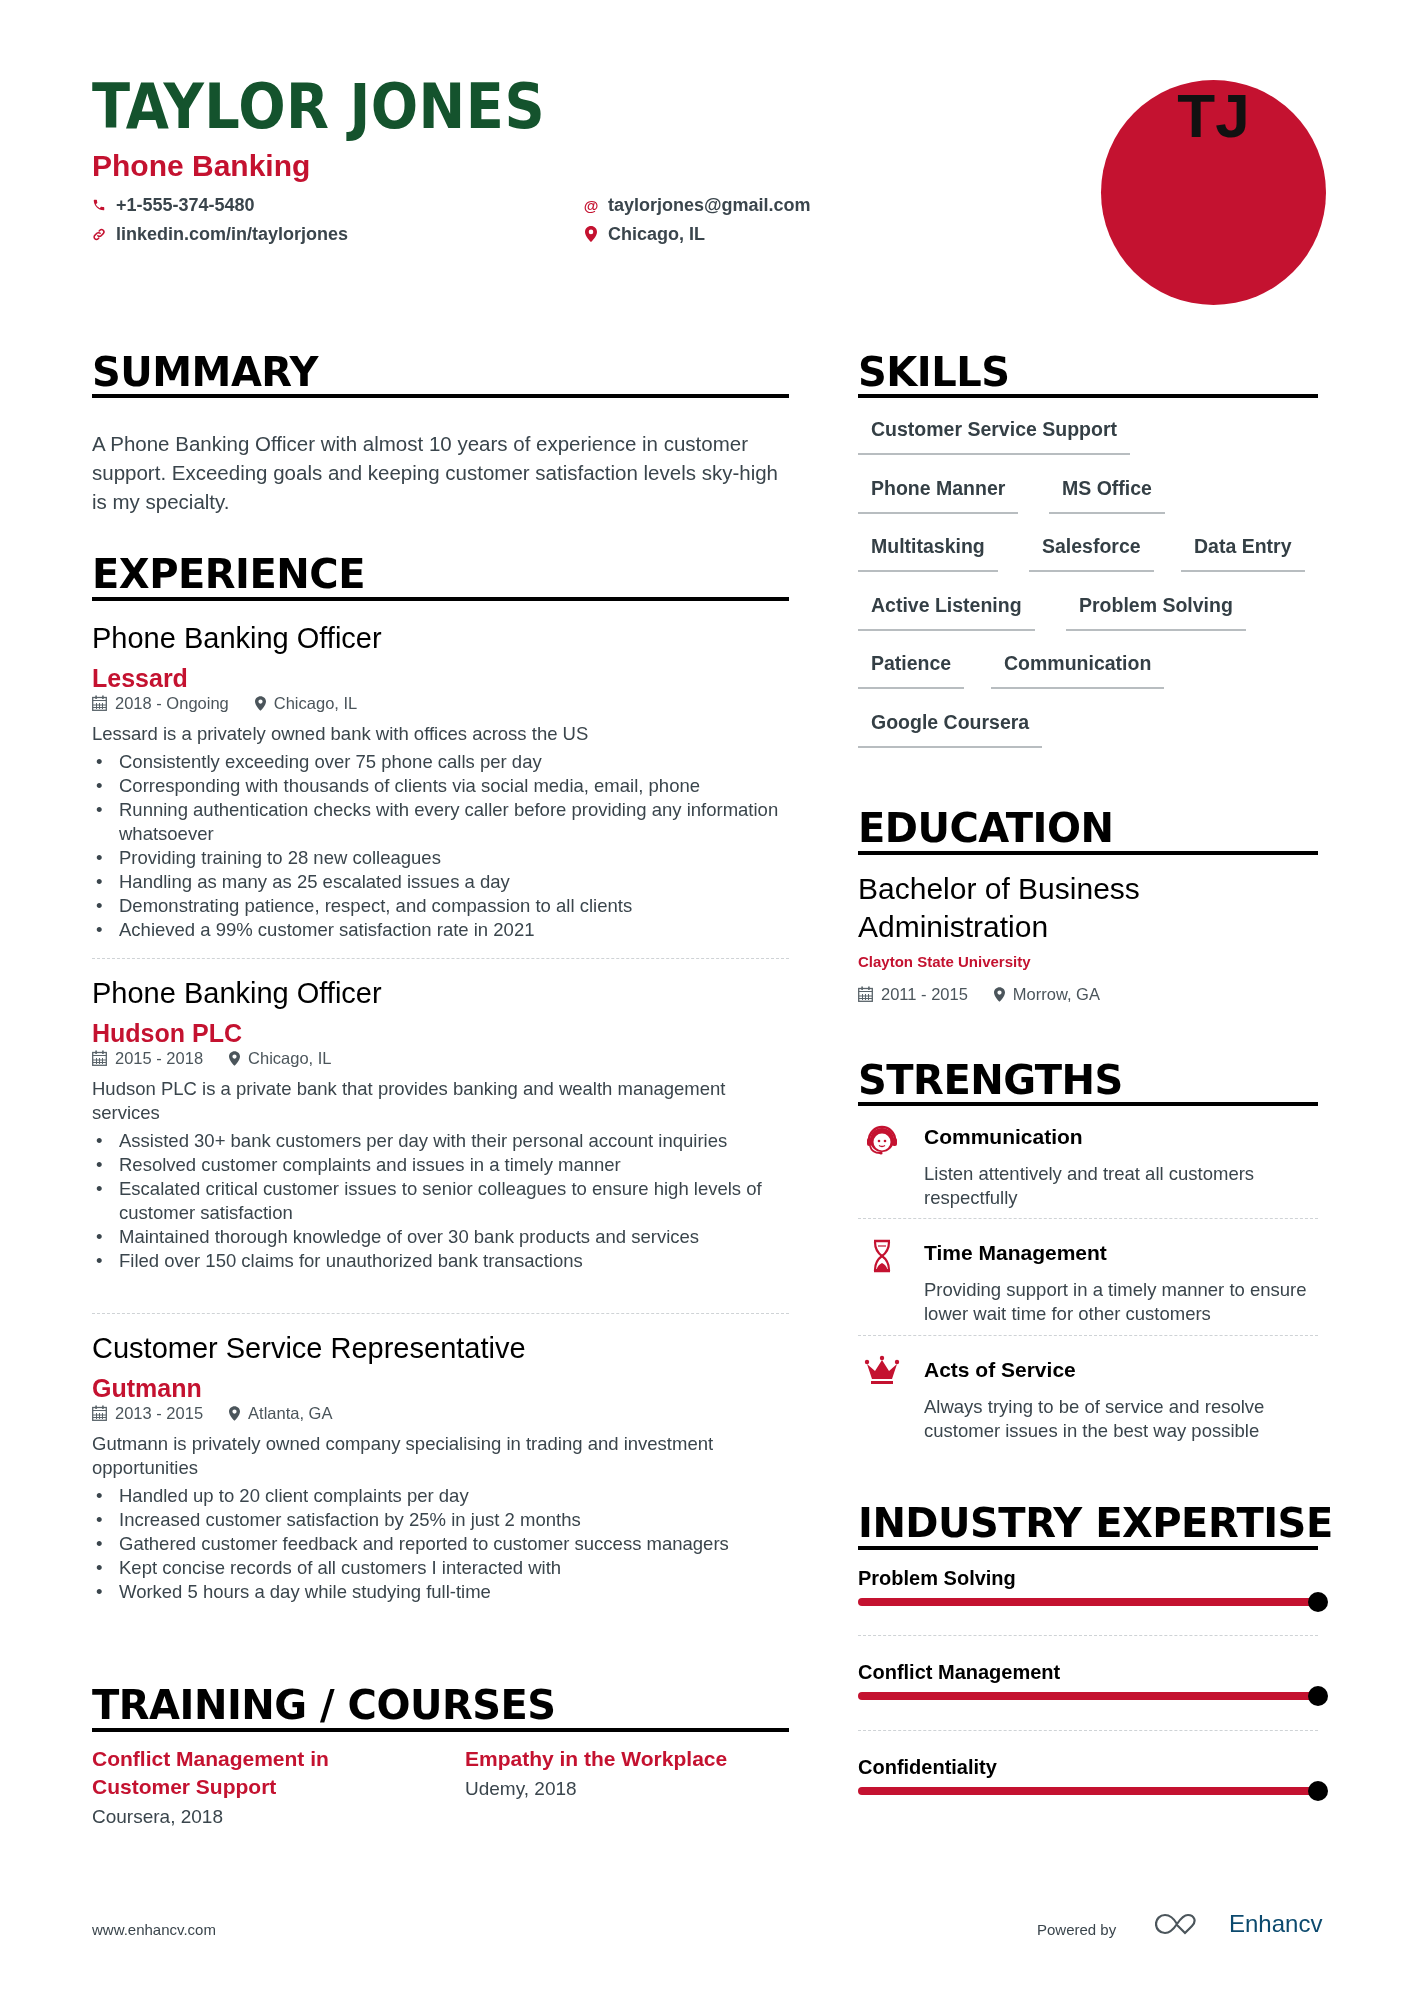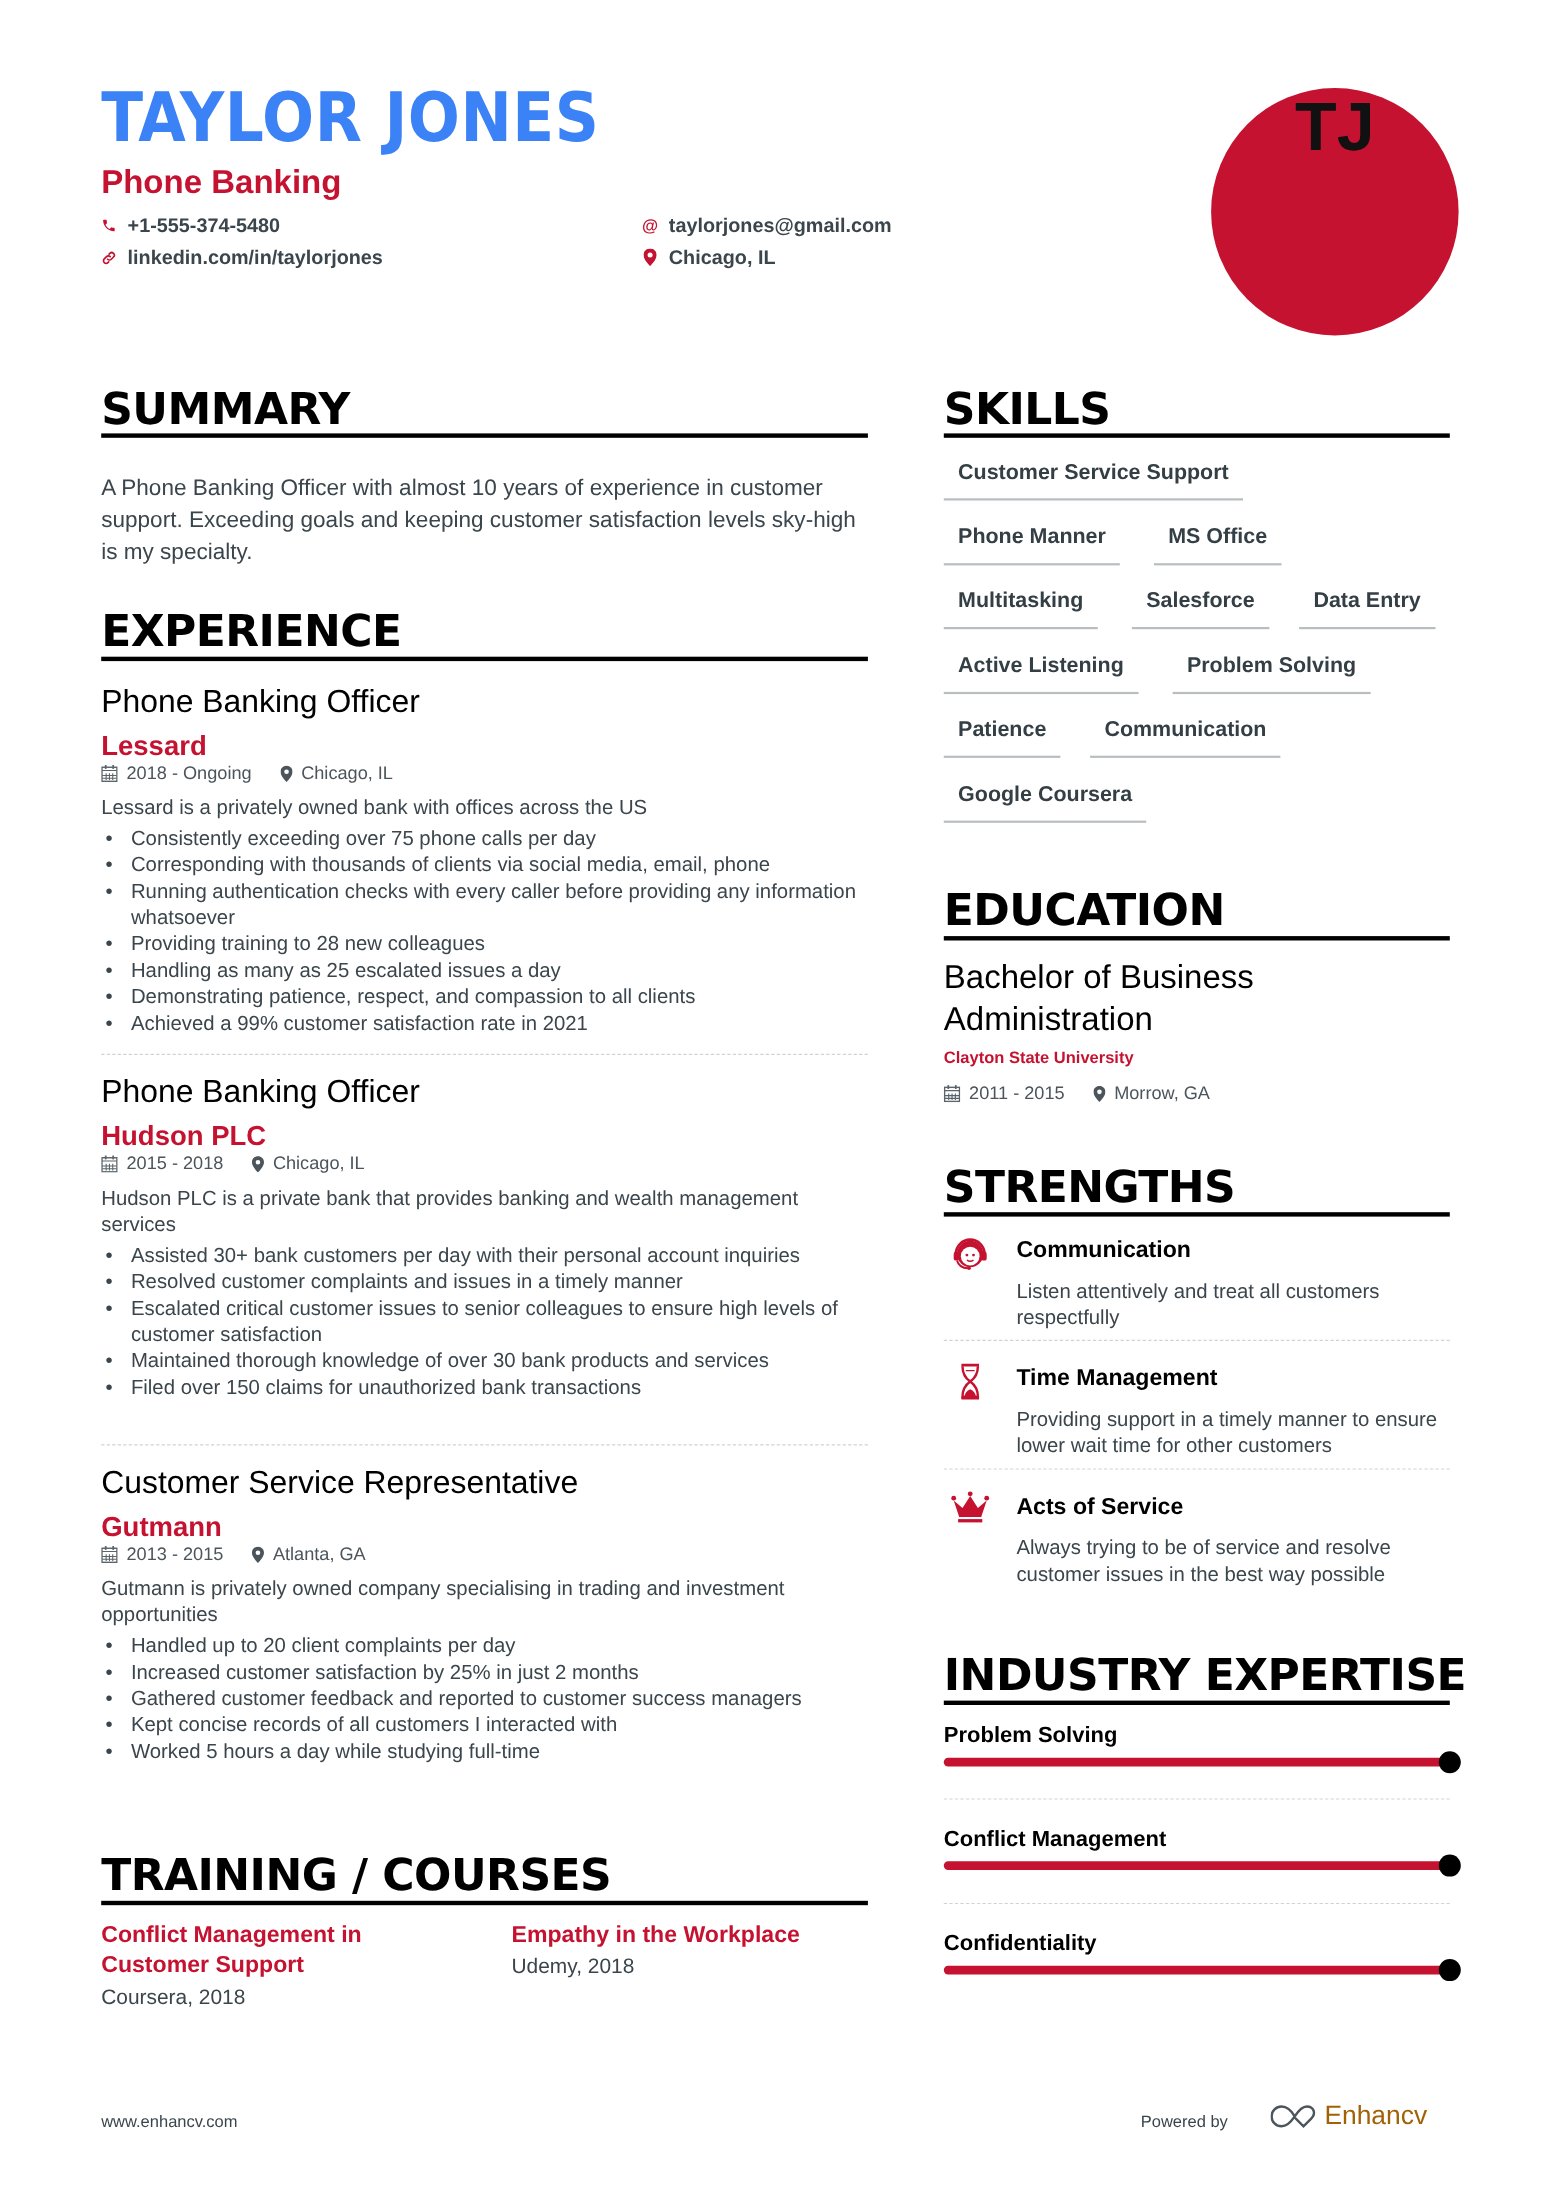--- a/index.html
+++ b/index.html
@@ -2,21 +2,21 @@
 <html><head>
 <meta charset="utf-8">
 <style>
   * { box-sizing: border-box; margin: 0; padding: 0; }
   html, body { width: 1410px; height: 1995px; background: #ffffff; }
   body { position: relative; font-family: "Liberation Sans", sans-serif; color: #2e3a40; overflow: hidden; }
 
   .abs { position: absolute; }
 
   
-  .name { left: 92px; top: 76px; font-size: 62px; font-weight: 700; color: #3b82f6; letter-spacing: 0.5px; line-height: 1; font-family: "DejaVu Sans", sans-serif; font-stretch: condensed; }
+  .name { left: 92px; top: 76px; font-size: 62px; font-weight: 700; color: #14532d; letter-spacing: 0.5px; line-height: 1; font-family: "DejaVu Sans", sans-serif; font-stretch: condensed; }
   .role { left: 92px; top: 151px; font-size: 30px; font-weight: 700; color: #C41230; line-height: 1; }
   .contact { font-size: 18px; font-weight: 700; color: #3a454c; display: flex; align-items: center; gap: 10px; line-height: 1; }
   .contact .ic { width: 14px; height: 16px; display: inline-flex; align-items: center; justify-content: center; color: #C41230; font-size: 15px; }
   .avatar { left: 1101px; top: 80px; width: 225px; height: 225px; border-radius: 50%; background: #C41230; display: flex; align-items: flex-start; justify-content: center; font-size: 62px; color: #111; font-family: "Liberation Sans", sans-serif; font-weight: bold; }
 
   
   .sec-title { font-size: 40px; font-weight: 700; color: #000; line-height: 1; font-family: "DejaVu Sans", sans-serif; letter-spacing: -0.5px; }
   .sec-line { height: 4px; background: #000; }
 
   .body-text { font-size: 20.5px; color: #3a454c; line-height: 29px; }
@@ -50,21 +50,21 @@
   .str-title { position: absolute; left: 66px; top: 4px; font-size: 21px; font-weight: 700; color: #000; line-height: 1; }
   .str-desc { position: absolute; left: 66px; top: 40px; font-size: 18.5px; color: #3a454c; line-height: 24px; width: 394px; }
 
   
   .exp-label { font-size: 20px; font-weight: 700; color: #000; line-height: 1; }
   .bar-track { position: absolute; left: 858px; width: 460px; height: 8px; border-radius: 4px; background: #C41230; }
   .bar-knob { position: absolute; right: -10px; top: -6px; width: 20px; height: 20px; border-radius: 50%; background: #000; }
 
   .footer-url { left: 92px; top: 1921px; font-size: 15px; color: #3a454c; }
   .footer-powered { left: 1037px; top: 1921px; font-size: 15px; color: #3a454c; }
-  .footer-logo { left: 1155px; top: 1910px; display: flex; align-items: center; gap: 3px; color: #a16207; font-size: 24px; justify-content: space-between; }
+  .footer-logo { left: 1155px; top: 1910px; display: flex; align-items: center; gap: 28px; color: #0c4a6e; font-size: 24px; justify-content: space-between; }
 </style>
 </head>
 <body>
 
 <div class="abs name">TAYLOR JONES</div>
 <div class="abs role">Phone Banking</div>
 
 <div class="abs contact" style="left:92px; top:196px;">
   <span class="ic">
     <svg width="14" height="14" viewBox="0 0 24 24">

